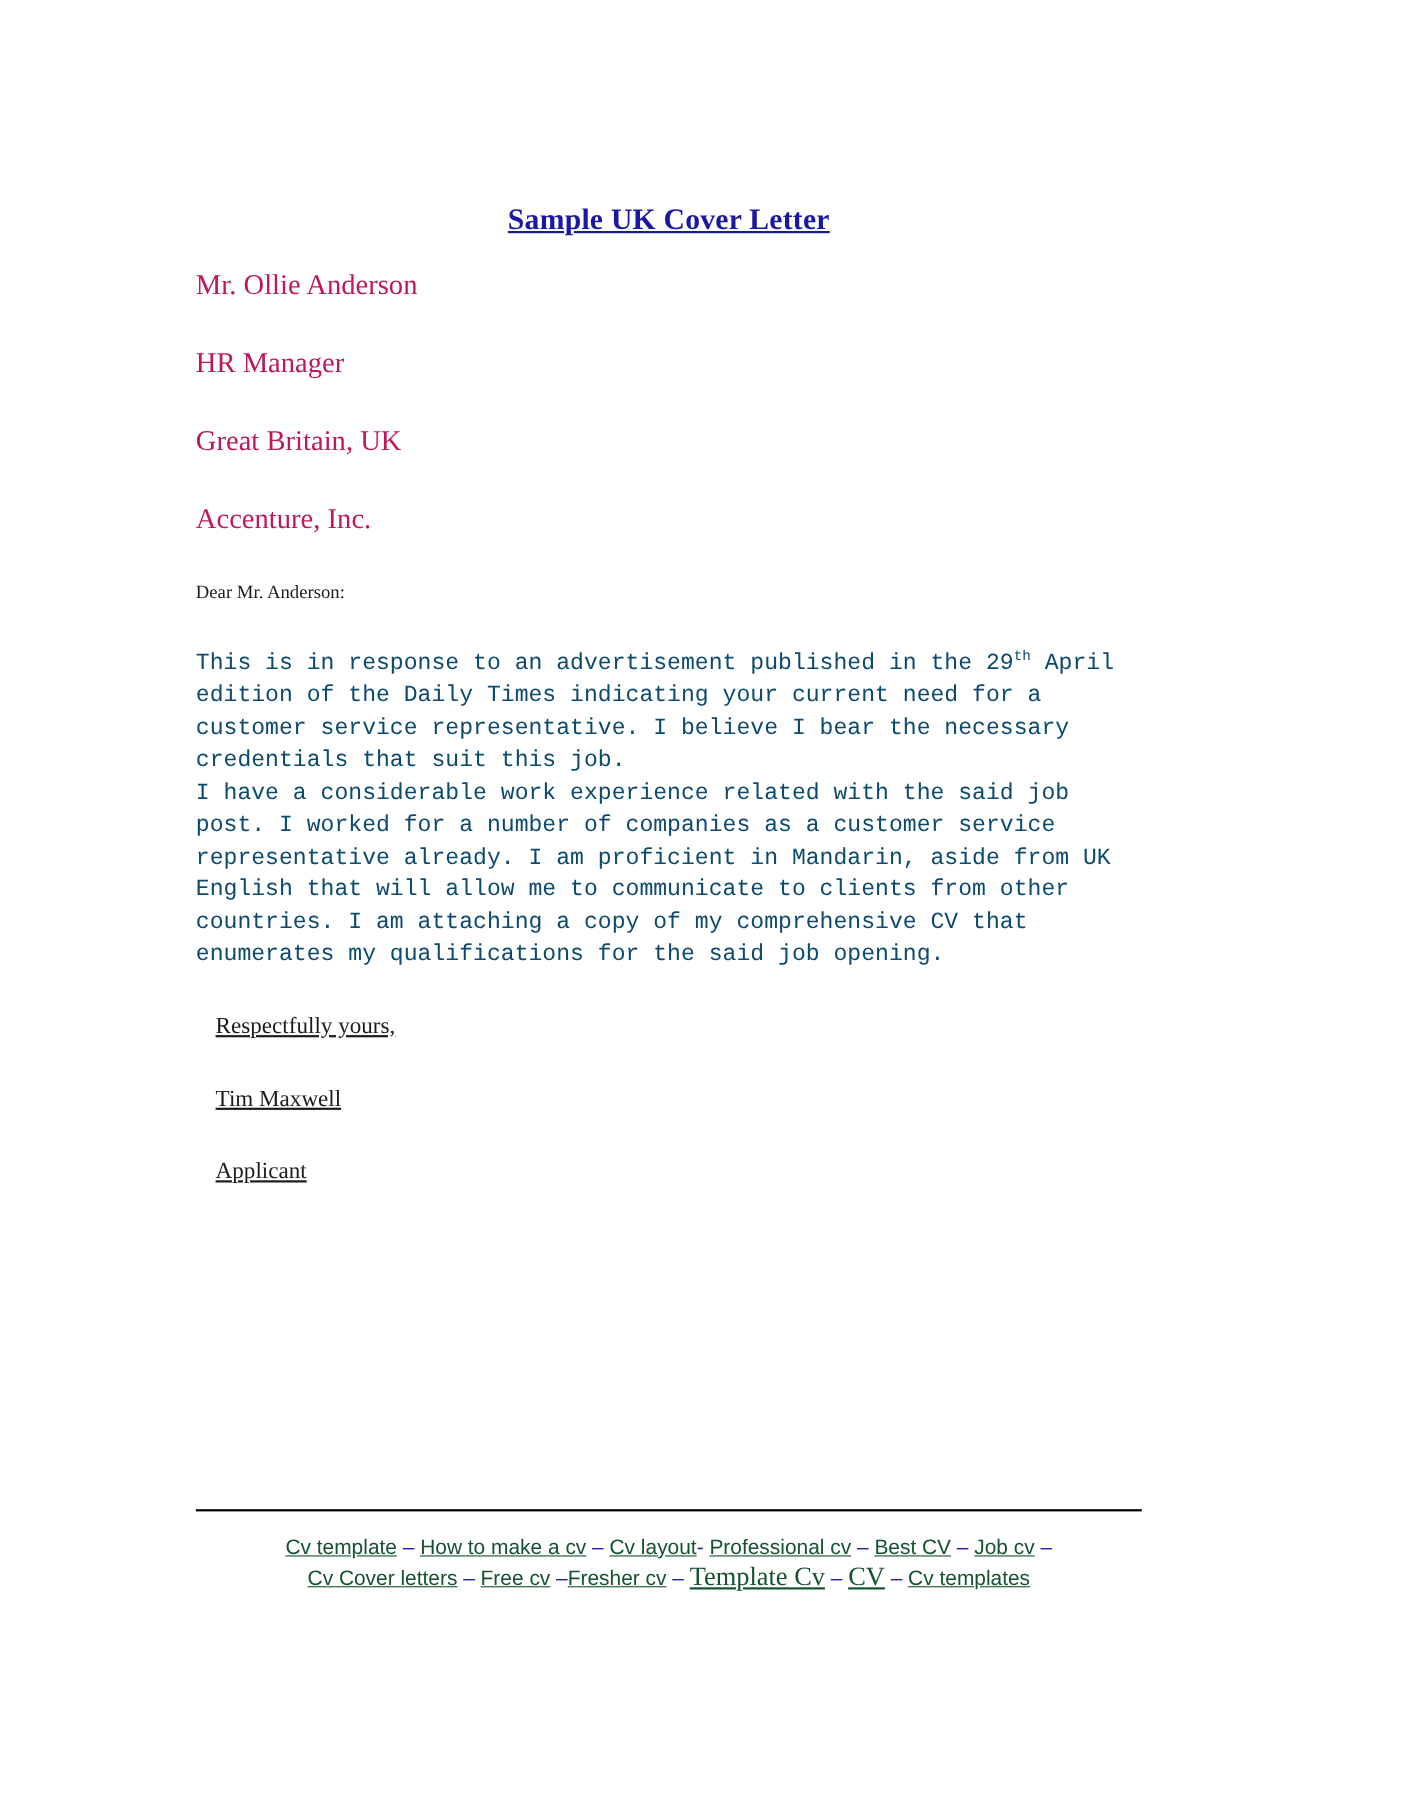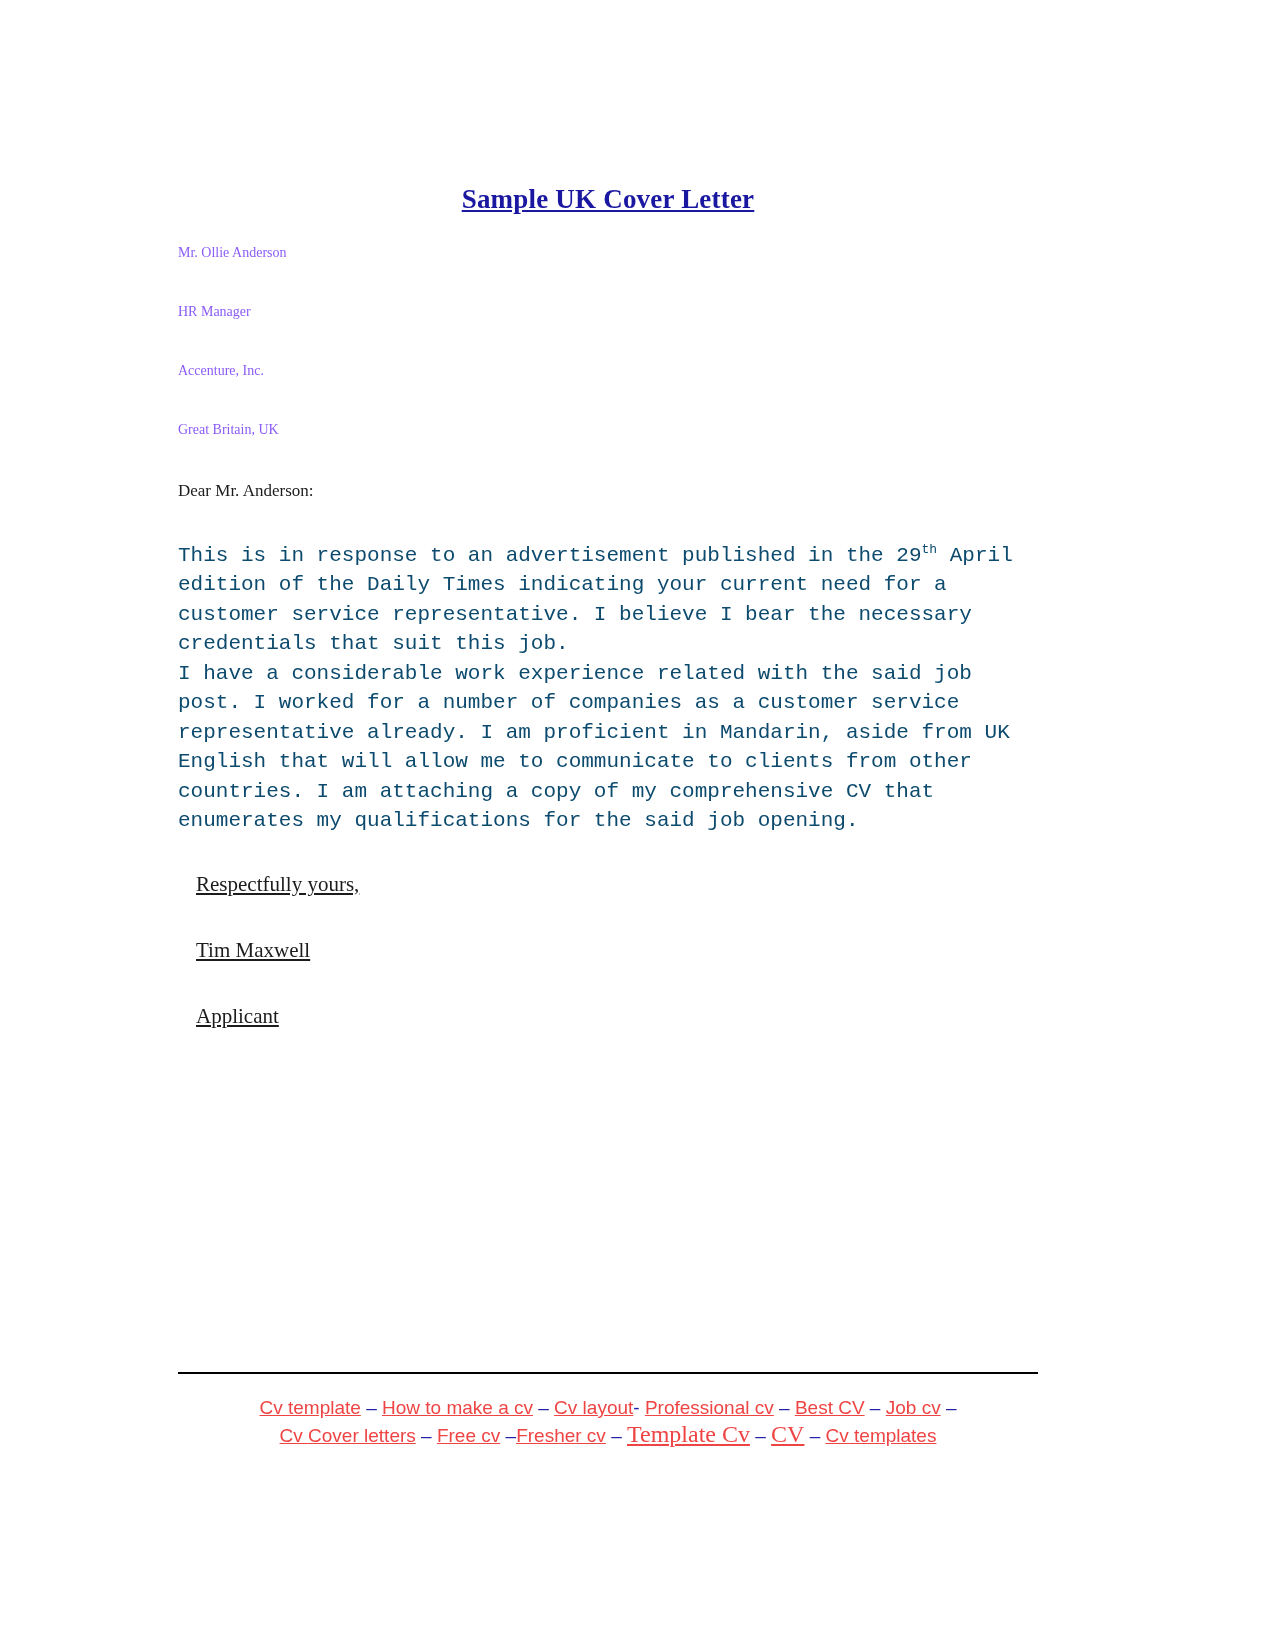--- a/index.html
+++ b/index.html
@@ -42,24 +42,24 @@
     padding-top: 185px;
     letter-spacing: 0.2px;
     line-height: 1.1;
   }
 
   
   .addr-block {
     margin-top: 31px;
   }
   .addr-line {
-    font-size: 14px;
+    font-size: 26px;
     line-height: 1.0;
     margin: 0 0 45px 0;
-    color: #8b5cf6;
+    color: #be185d;
   }
 
   
   .salutation {
     font-size: 17px;
     margin: 0 0 0 0;
     color: #1c1c1c;
     line-height: 1.0;
   }
 
@@ -119,21 +119,21 @@
   .footer-links {
     margin-top: 20px;
     text-align: center;
     font-family: "Liberation Sans", "DejaVu Sans", sans-serif;
     font-size: 19px;
     line-height: 27px;
     color: #2222a8;
   }
   .footer-links a,
   .footer-links .flink {
-    color: #ef4444;
+    color: #14532d;
     text-decoration: underline;
     cursor: pointer;
     margin-top: 33px;
   }
   .sep {
     color: #2222a8;
     text-decoration: none;
     font-family: "Liberation Sans", "DejaVu Sans", sans-serif;
   }
   .serif-link {
@@ -146,22 +146,22 @@
 
 <div class="page">
 
   <div class="content">
 
     <h1 class="doc-title">Sample UK Cover Letter</h1>
 
     <div class="addr-block">
       <p class="addr-line">Mr. Ollie Anderson</p>
       <p class="addr-line">HR Manager</p>
+      <p class="addr-line">Great Britain, UK</p>
       <p class="addr-line">Accenture, Inc.</p>
-      <p class="addr-line">Great Britain, UK</p>
     </div>
 
     <p class="salutation">Dear Mr. Anderson:</p>
 
     <div class="body-block">
 
       <p class="para tight"><span>This is in response to an advertisement published in the 29</span><sup class="ord">th</sup><span> April edition of the Daily Times indicating your current need for a customer service representative. I believe I bear the necessary credentials that suit this job.</span></p>
 
       <p class="para gap-after">I have a considerable work experience related with the said job post. I worked for a number of companies as a customer service representative already. I am proficient in Mandarin, aside from UK English that will allow me to communicate to clients from other countries. I am attaching a copy of my comprehensive CV that enumerates my qualifications for the said job opening.</p>
 

